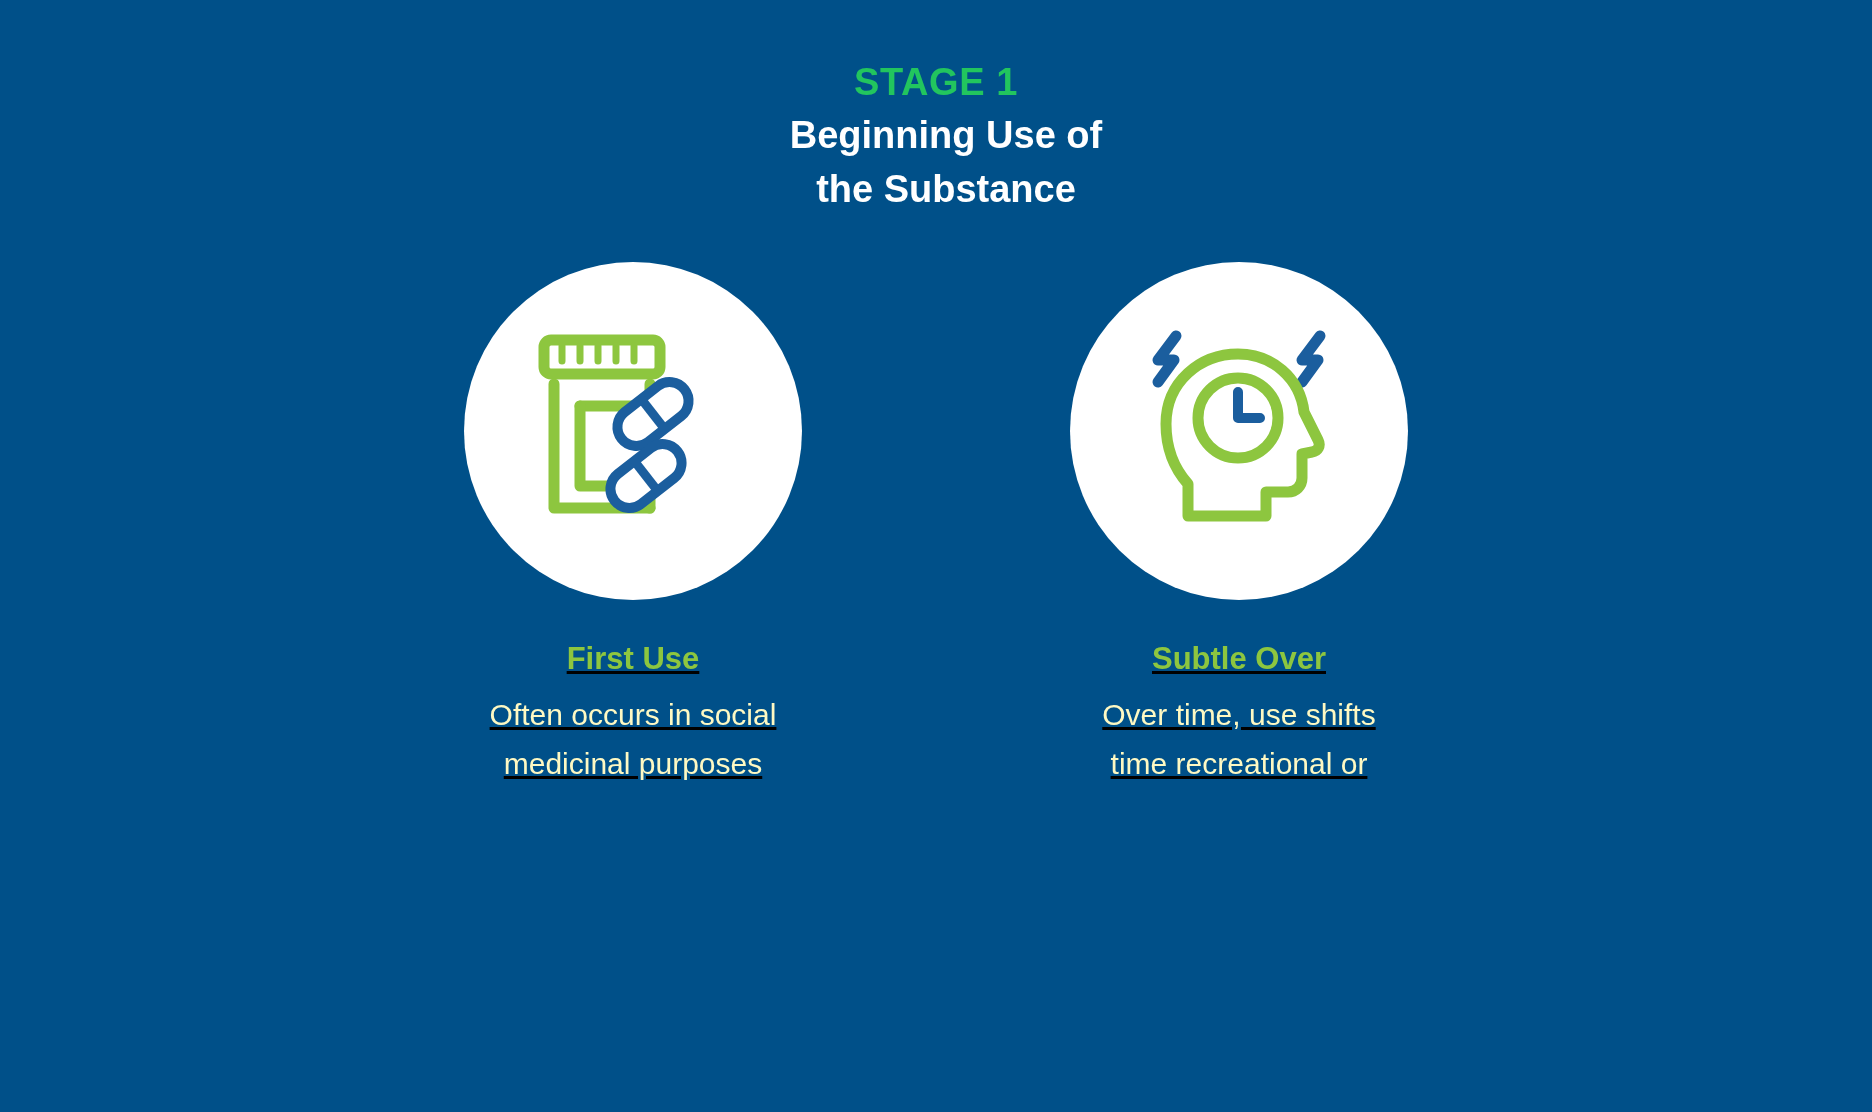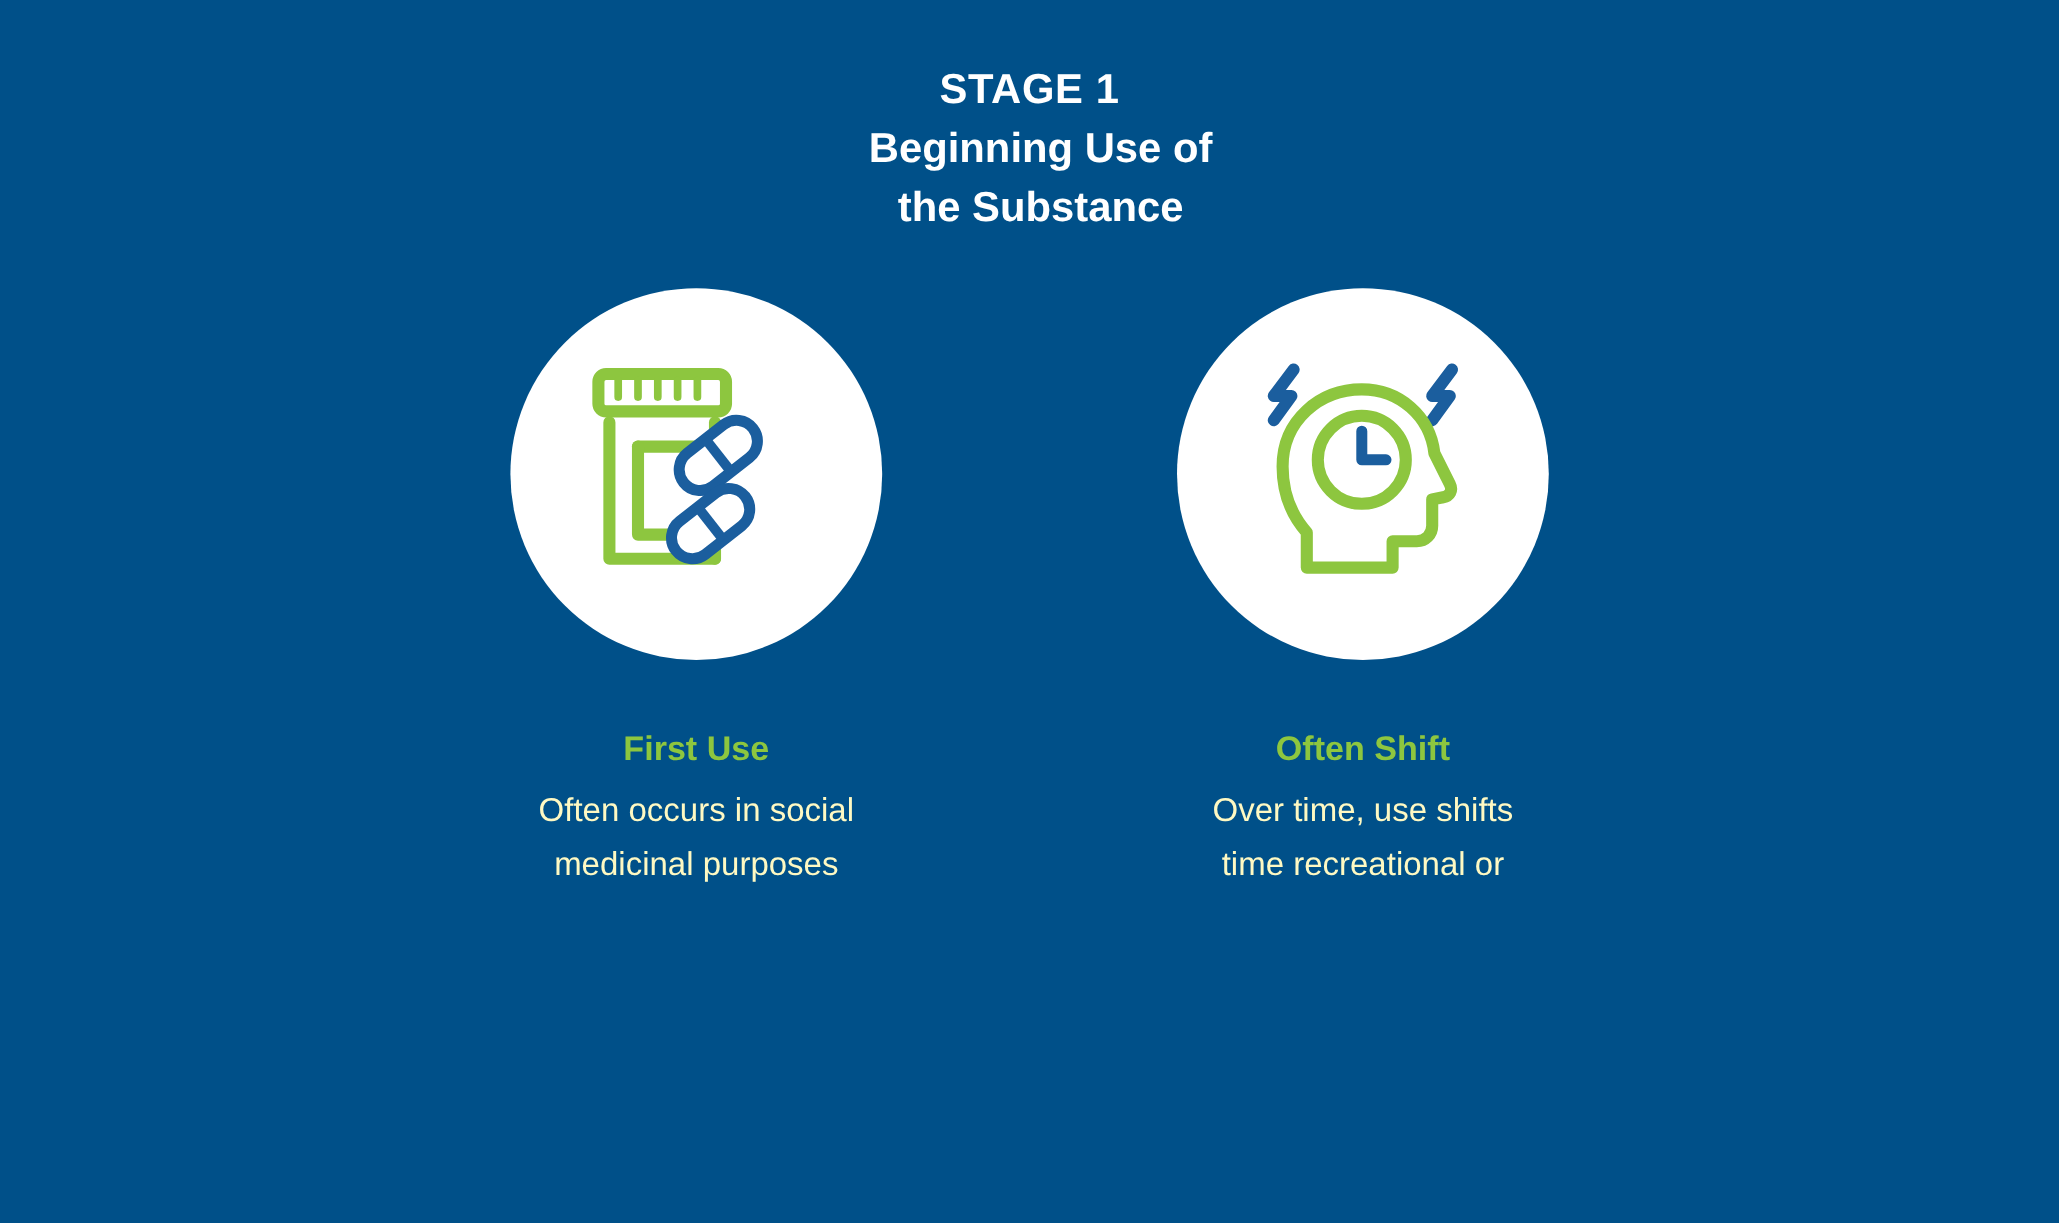--- a/index.html
+++ b/index.html
@@ -25,21 +25,21 @@
   .header {
     position: absolute;
     top: 60px;
     left: 0;
     width: 1872px;
     text-align: center;
   }
   .stage-label {
     font-size: 38px;
     font-weight: bold;
-    color: #ffffff;
+    color: #22c55e;
     letter-spacing: 0.6px;
     line-height: 1.18;
     margin: 0 0 4px 0;
   }
   .stage-title {
     font-size: 38px;
     font-weight: bold;
     color: #ffffff;
     line-height: 1.42;
     margin: 0;
@@ -72,23 +72,24 @@
     width: 338px;
     height: 338px;
     border-radius: 50%;
     background: #ffffff;
     display: flex;
     align-items: center;
     justify-content: center;
   }
 
   .caption {
-    margin-top: 62px;
+    margin-top: 40px;
     text-align: center;
     width: 430px;
+    text-decoration: underline;
   }
   .caption-title {
     font-size: 31px;
     font-weight: bold;
     color: #8DC63F;
     margin: 0 0 12px 0;
     line-height: 1.25;
   }
   .caption-body {
     font-size: 30px;
@@ -177,21 +178,21 @@
                    L152 210
                    Z" fill="none" stroke="#8DC63F" stroke-width="11" stroke-linecap="round" stroke-linejoin="round"></path>
 
           <circle cx="124" cy="112" r="40" fill="none" stroke="#8DC63F" stroke-width="11"></circle>
 
           <path d="M124 86 L124 112 L146 112" fill="none" stroke="#1B5E9E" stroke-width="10" stroke-linecap="round" stroke-linejoin="round"></path>
         </svg>
       </div>
 
       <div class="caption">
-        <div class="caption-title">Often Shift</div>
+        <div class="caption-title">Subtle Over</div>
         <div class="caption-body">
           <span class="b-line">Over time, use shifts</span>
           <span class="b-line">time recreational or</span>
         </div>
       </div>
     </div>
 
   </div>
 </div>
 

